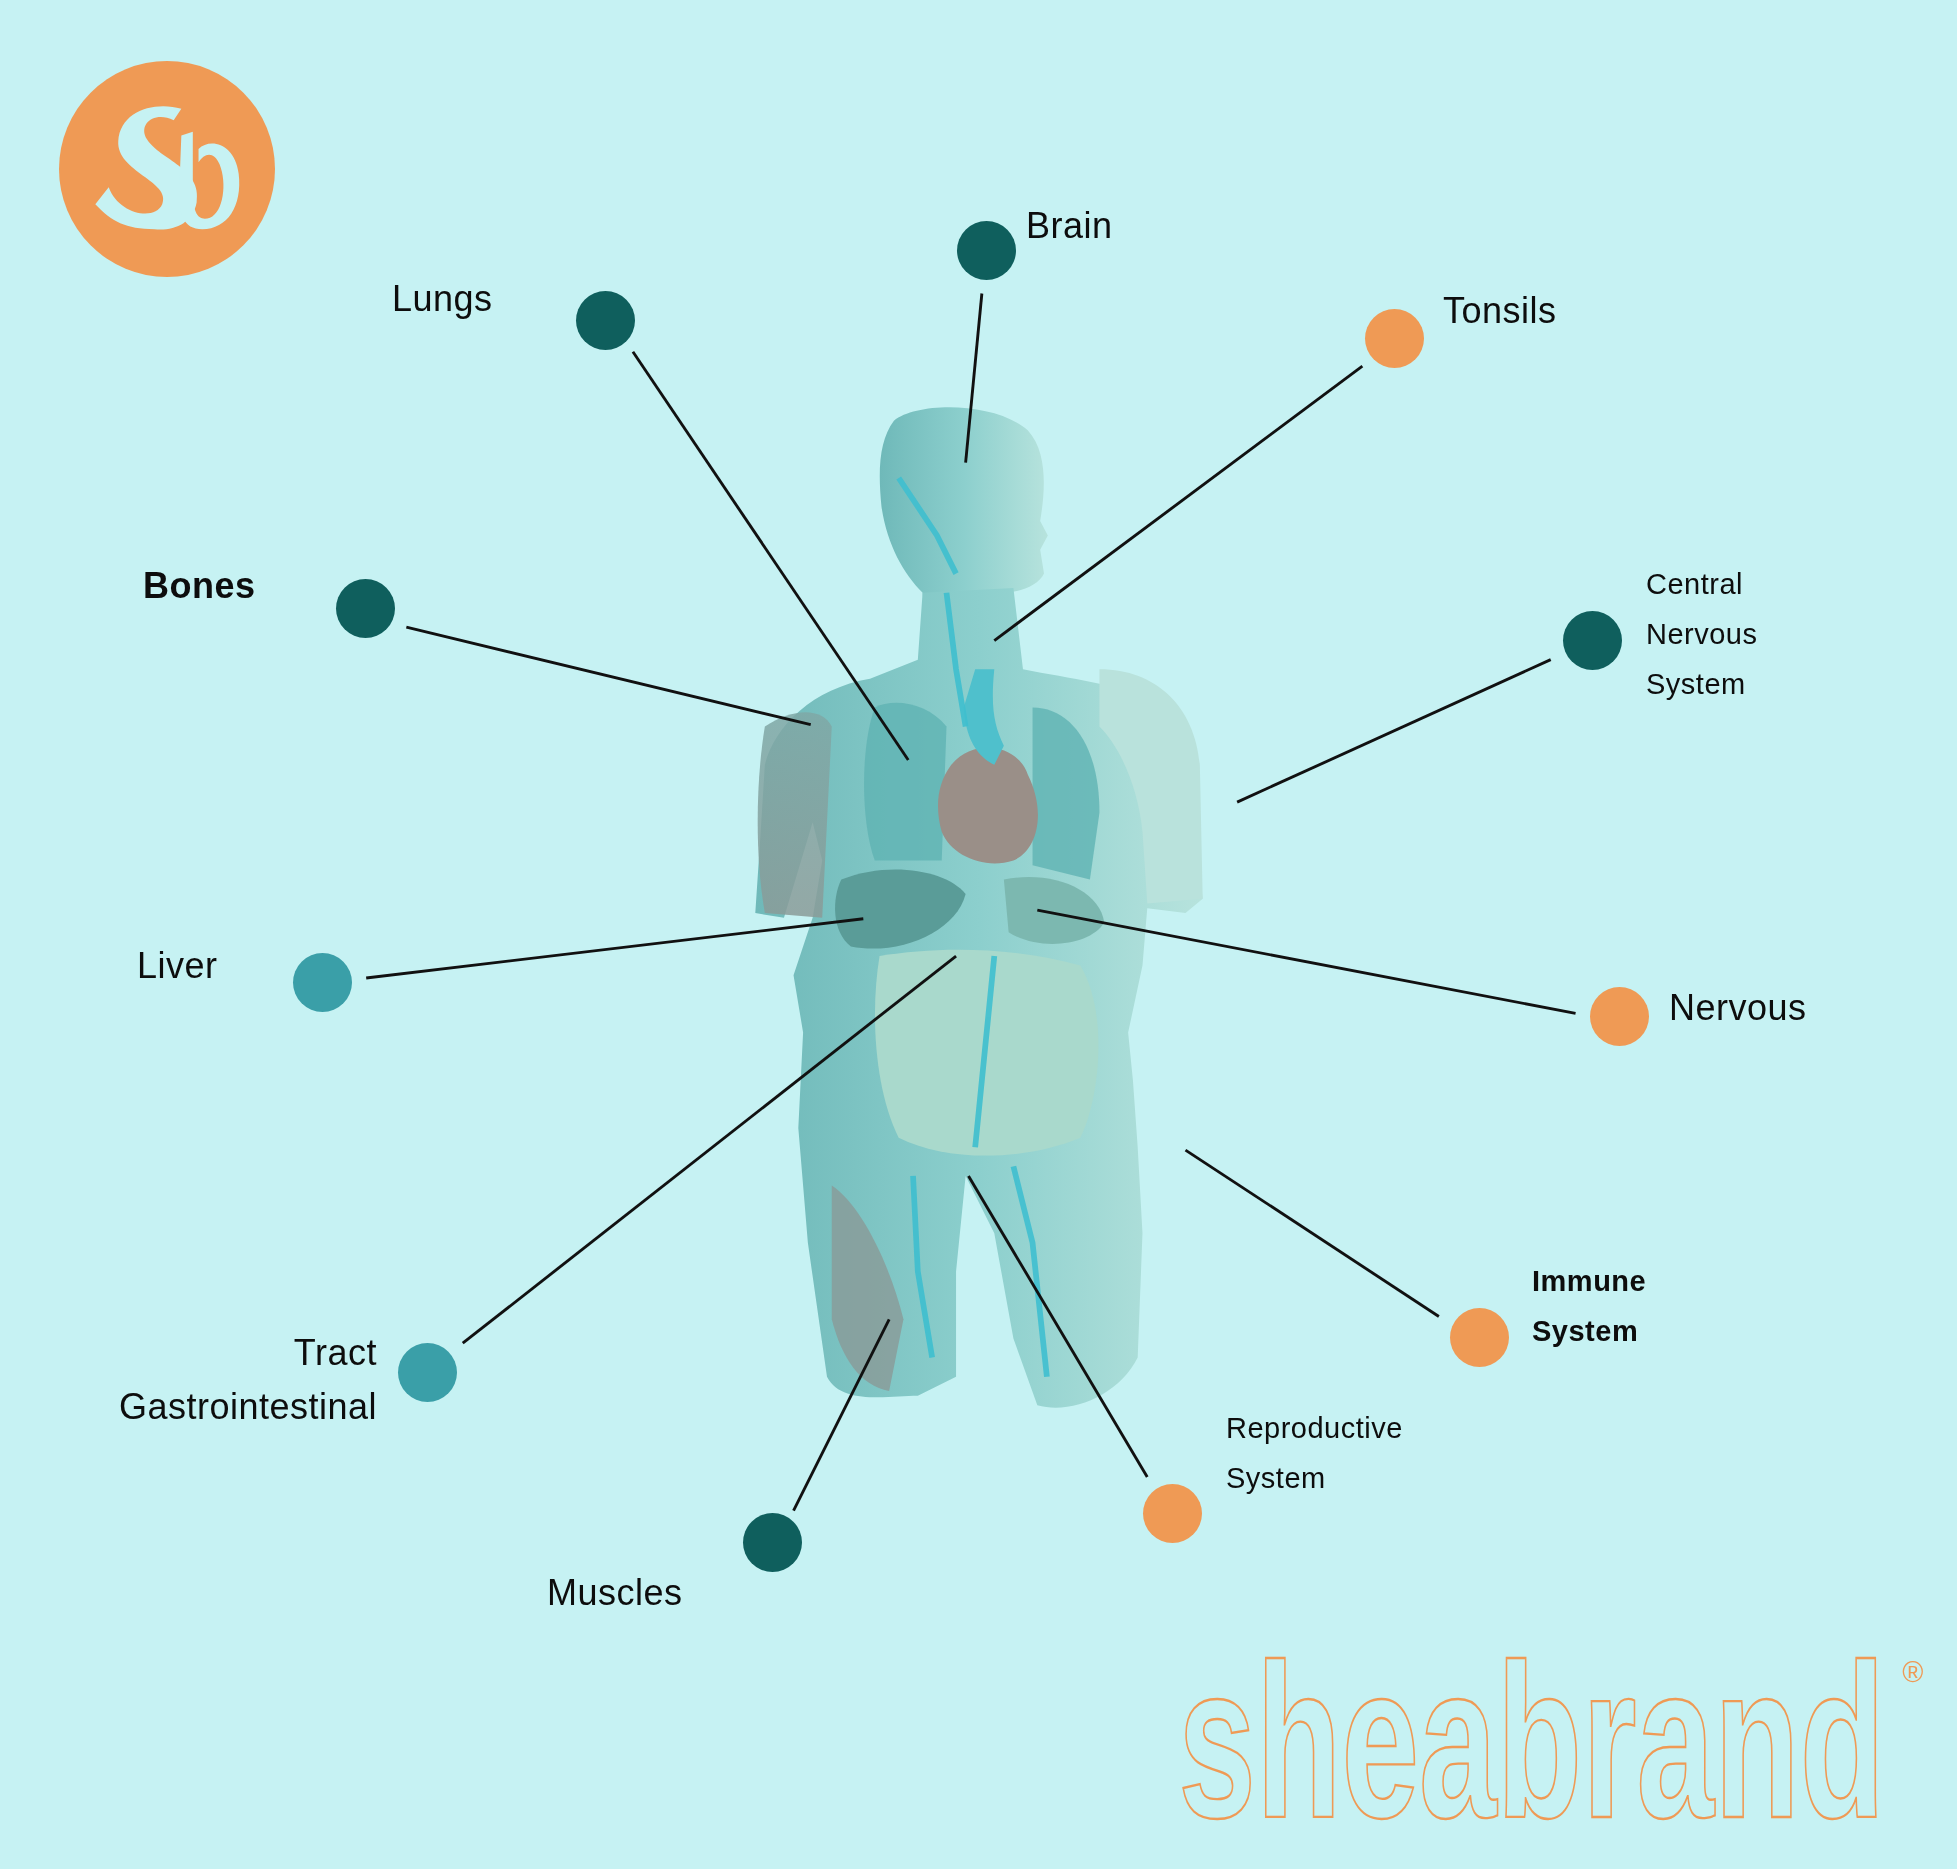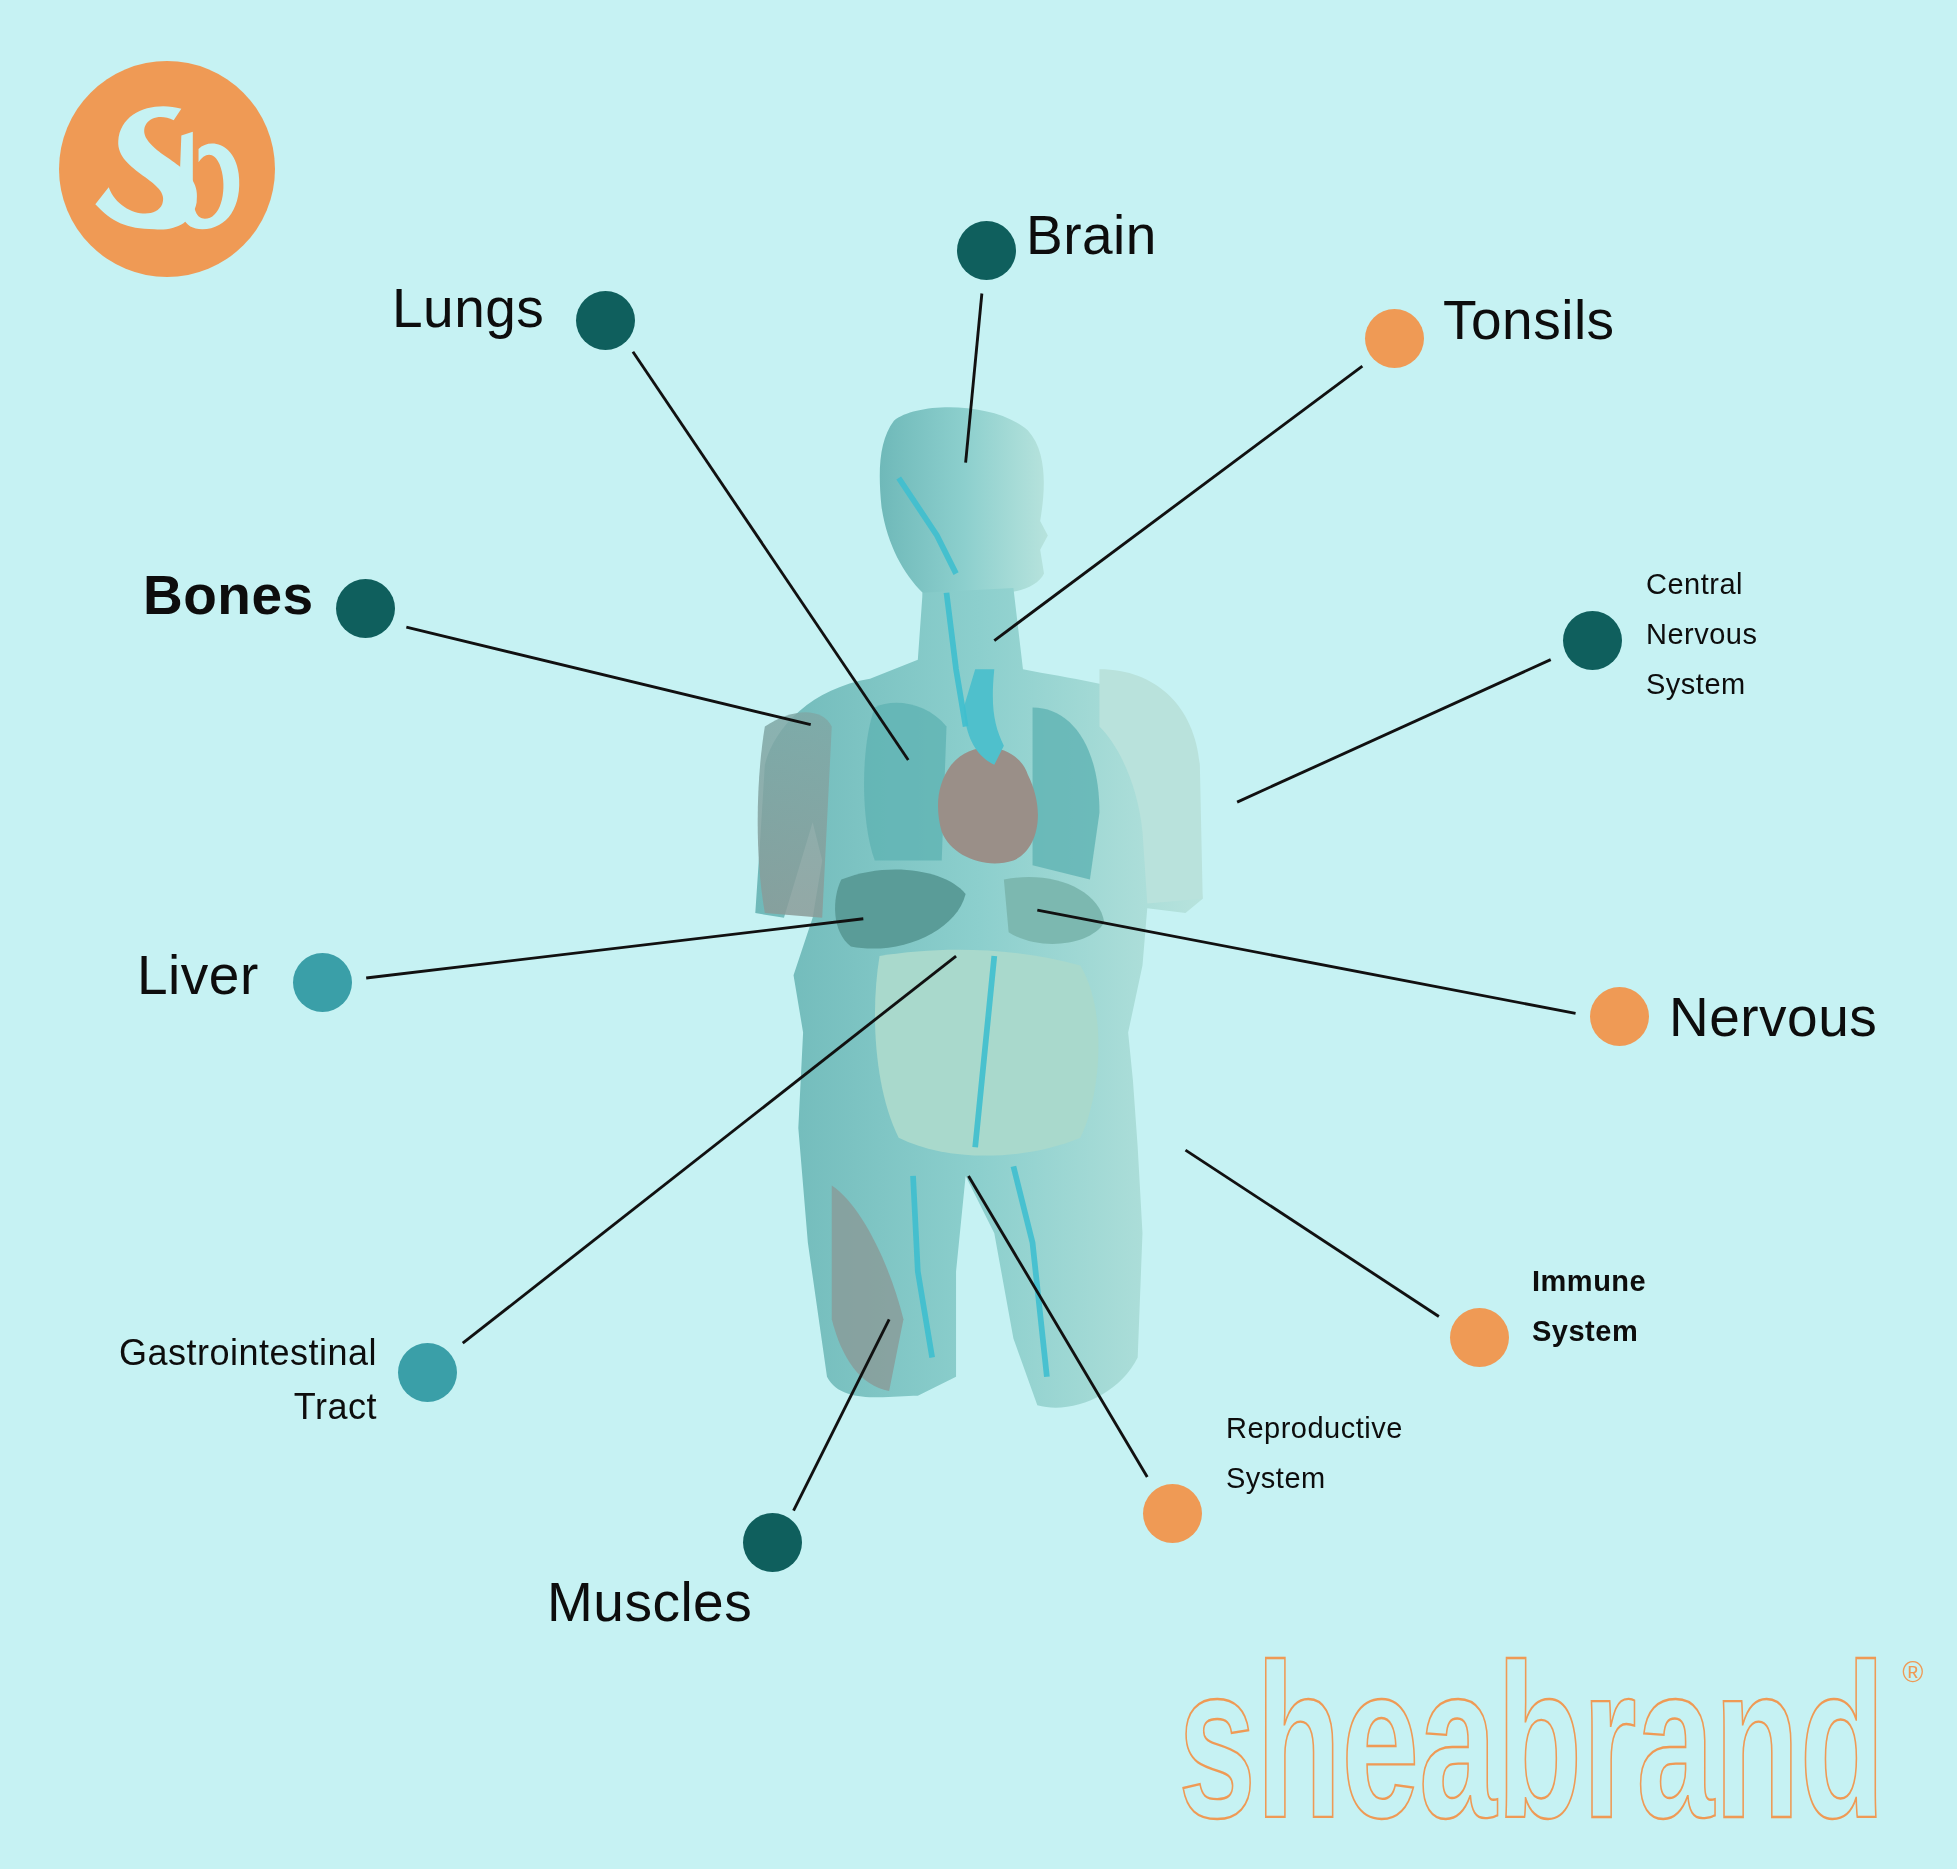--- a/index.html
+++ b/index.html
@@ -16,21 +16,21 @@
   .logo svg { position: absolute; left: 0; top: 0; }
   .figure-layer, .lines-layer { position: absolute; left: 0; top: 0; }
   .dot { position: absolute; border-radius: 50%; width: 59px; height: 59px; }
   .dot.dark { background: #0f5f5d; }
   .dot.mid { background: #3a9fa8; }
   .dot.orange { background: #ef9a55; }
   .label {
     position: absolute; font-weight: 400; letter-spacing: 0.5px; line-height: 1.0;
     white-space: nowrap;
   }
-  .label.big { font-size: 55px; }
+  .label.big { font-size: 36px; }
   .label.med { font-size: 29px; line-height: 50px; }
   .label.small { font-size: 36px; line-height: 54px; }
   .label.right { text-align: right; }
   .wordmark {
     position: absolute; left: 1174px; top: 1636px;
   }
 </style>
 </head>
 <body>
 
@@ -122,22 +122,22 @@
 <div class="label med" style="left:1646px; top:559px;">
   <div>Central</div>
   <div>Nervous</div>
   <div>System</div>
 </div>
 
 <div class="label big" style="left:137px;  top:948px;">Liver</div>
 <div class="label big" style="left:1669px; top:990px;">Nervous</div>
 
 <div class="label small right" style="left:96px; top:1326px; width:281px;">
+  <div>Tract</div>
   <div>Gastrointestinal</div>
-  <div>Tract</div>
 </div>
 
 <div class="label med" style="left:1532px; top:1256px;font-weight:bold;">
   <div>Immune</div>
   <div>System</div>
 </div>
 
 <div class="label med" style="left:1226px; top:1403px;">
   <div>Reproductive</div>
   <div>System</div>

